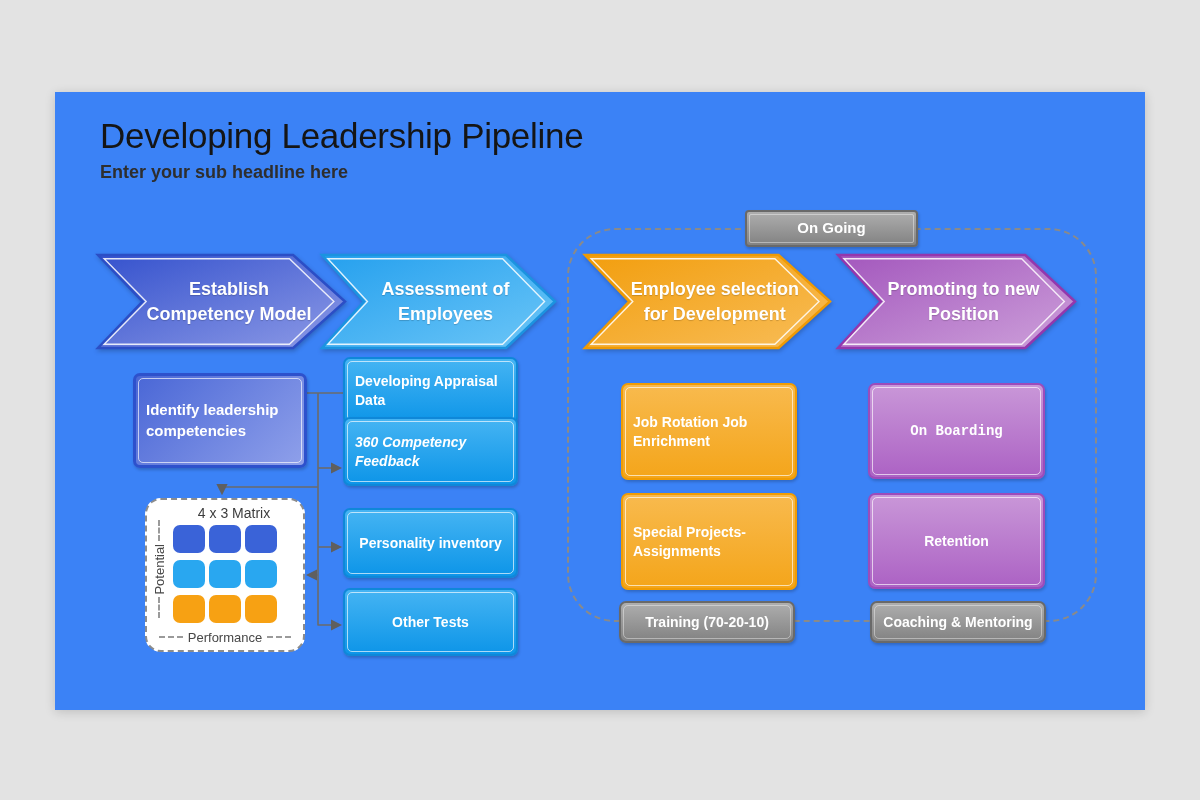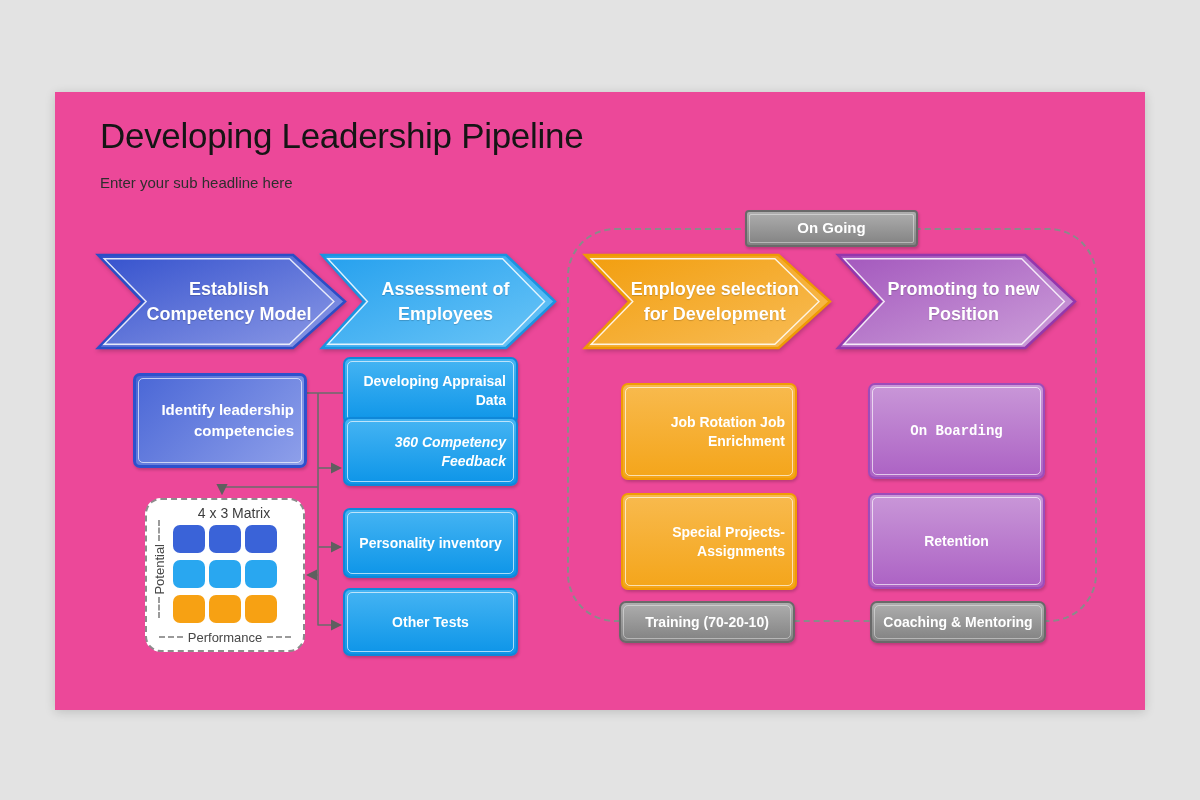--- a/index.html
+++ b/index.html
@@ -5,51 +5,51 @@
   * { margin:0; padding:0; box-sizing:border-box; }
   html,body { width:1200px; height:800px; }
   body {
     background:#e3e3e3;
     font-family:"Liberation Sans", sans-serif;
     position:relative;
     overflow:hidden;
   }
   .slide {
     position:absolute; left:55px; top:92px; width:1090px; height:618px;
-    background:#ec4899;
+    background:#3b82f6;
     box-shadow:0 2px 10px rgba(0,0,0,.16);
   }
   .title {
     position:absolute; left:45px; top:24px;
     font-size:35px; font-weight:500; color:#151515; letter-spacing:-.3px;
   }
   .subtitle {
-    position:absolute; left:45px; top:82px;
-    font-size:15px; color:#2e2e2e;
+    position:absolute; left:45px; top:70px;
+    font-size:18px; color:#2e2e2e;font-weight:bold;
   }
 
   
   .chev { position:absolute; height:93px; }
   .chev svg { position:absolute; inset:0; width:100%; height:100%; overflow:visible;
               filter:drop-shadow(1px 2px 2px rgba(0,0,0,.22)); }
   .chev .lbl {
     position:absolute; left:17%; right:11%; top:0; bottom:0;
     display:flex; align-items:center; justify-content:center; text-align:center;
     color:#fff; font-weight:bold; font-size:18px; line-height:1.35;
     text-shadow:0 1px 1px rgba(0,0,0,.18);
   }
   .chev1 { left:43px;  top:163px; width:247px; }
   .chev2 { left:267px; top:163px; width:233px; }
   .chev3 { left:530px; top:163px; width:245px; }
   .chev4 { left:783px; top:163px; width:237px; }
 
   
   .gbox {
     position:absolute; border-radius:7px;
-    display:flex; align-items:center; justify-content:center; text-align:right;
+    display:flex; align-items:center; justify-content:center; text-align:left;
     color:#fff; font-weight:bold; font-size:14px; line-height:1.35; padding:4px 10px;
     box-shadow:1px 2px 3px rgba(0,0,0,.2);
   }
   .gbox::before {
     content:""; position:absolute; inset:2px; border-radius:5px;
     border:1px solid rgba(255,255,255,.65); pointer-events:none;
   }
   .box-royal  { border:3px solid #2d51cc; background:linear-gradient(135deg,#4a67d6 0%,#8fa0ea 100%); }
   .box-blue   { border:2px solid #0f87d8; background:linear-gradient(180deg,#45b4f3 0%,#0d95e8 100%); }
   .box-orange { border:2px solid #f09c04; background:linear-gradient(180deg,#f8ba4e 0%,#f4a51a 100%); }

